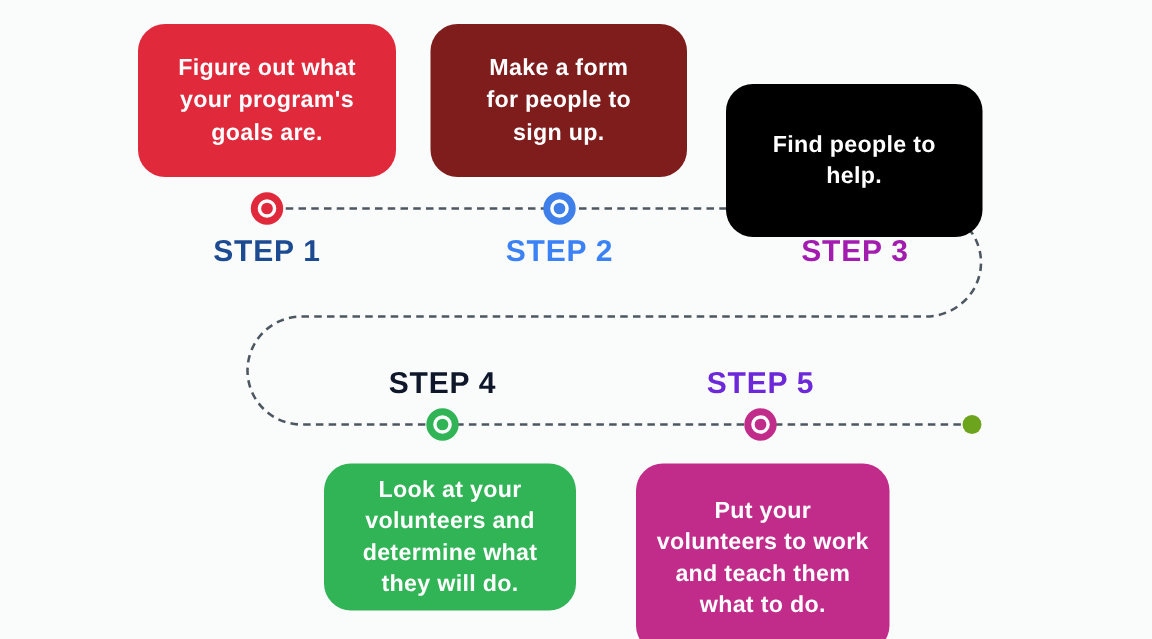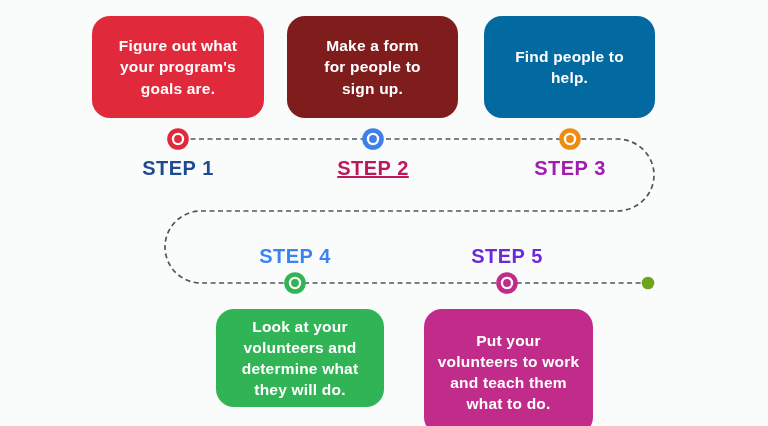--- a/index.html
+++ b/index.html
@@ -81,30 +81,30 @@
 
     <circle cx="648" cy="283" r="6.3" fill="#6da41d"></circle>
   </svg>
 
   <div class="card card-1" style="background-color: rgb(224, 42, 60);">Figure out what
 your program's
 goals are.</div>
   <div class="card card-2" style="background-color: #7f1d1d;">Make a form
 for people to
 sign up.</div>
-  <div class="card card-3" style="background-color: #0369a1;">Find people to
+  <div class="card card-3" style="background-color: #000000; margin-top: 40px;">Find people to
 help.</div>
   <div class="card card-4" style="background-color: rgb(49, 180, 86);">Look at your
 volunteers and
 determine what
 they will do.</div>
   <div class="card card-5" style="background-color: rgb(193, 44, 138);">Put your
 volunteers to work
 and teach them
 what to do.</div>
 
   <div class="step-label label-1" style="color: rgb(29, 75, 146);">STEP 1</div>
-  <div class="step-label label-2" style="color: #be185d; text-decoration: underline;">STEP 2</div>
+  <div class="step-label label-2" style="color: #3b82f6;">STEP 2</div>
   <div class="step-label label-3" style="color: #a21caf;">STEP 3</div>
-  <div class="step-label label-4" style="color: #3b82f6;">STEP 4</div>
+  <div class="step-label label-4" style="color: #0f172a;">STEP 4</div>
   <div class="step-label label-5" style="color: #6d28d9;">STEP 5</div>
 
 </div>
 
 </body></html>

